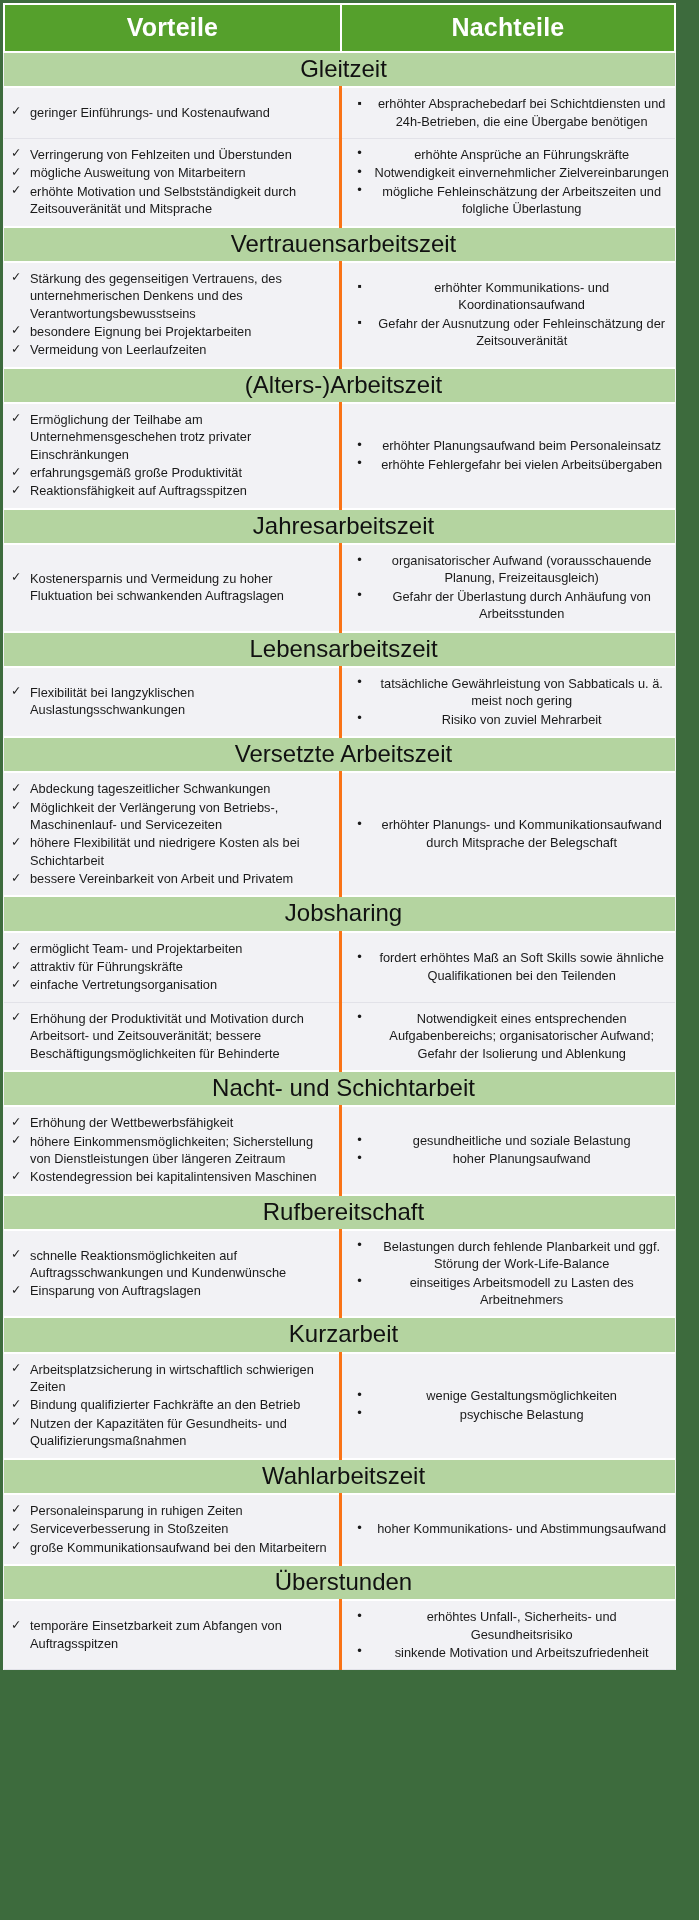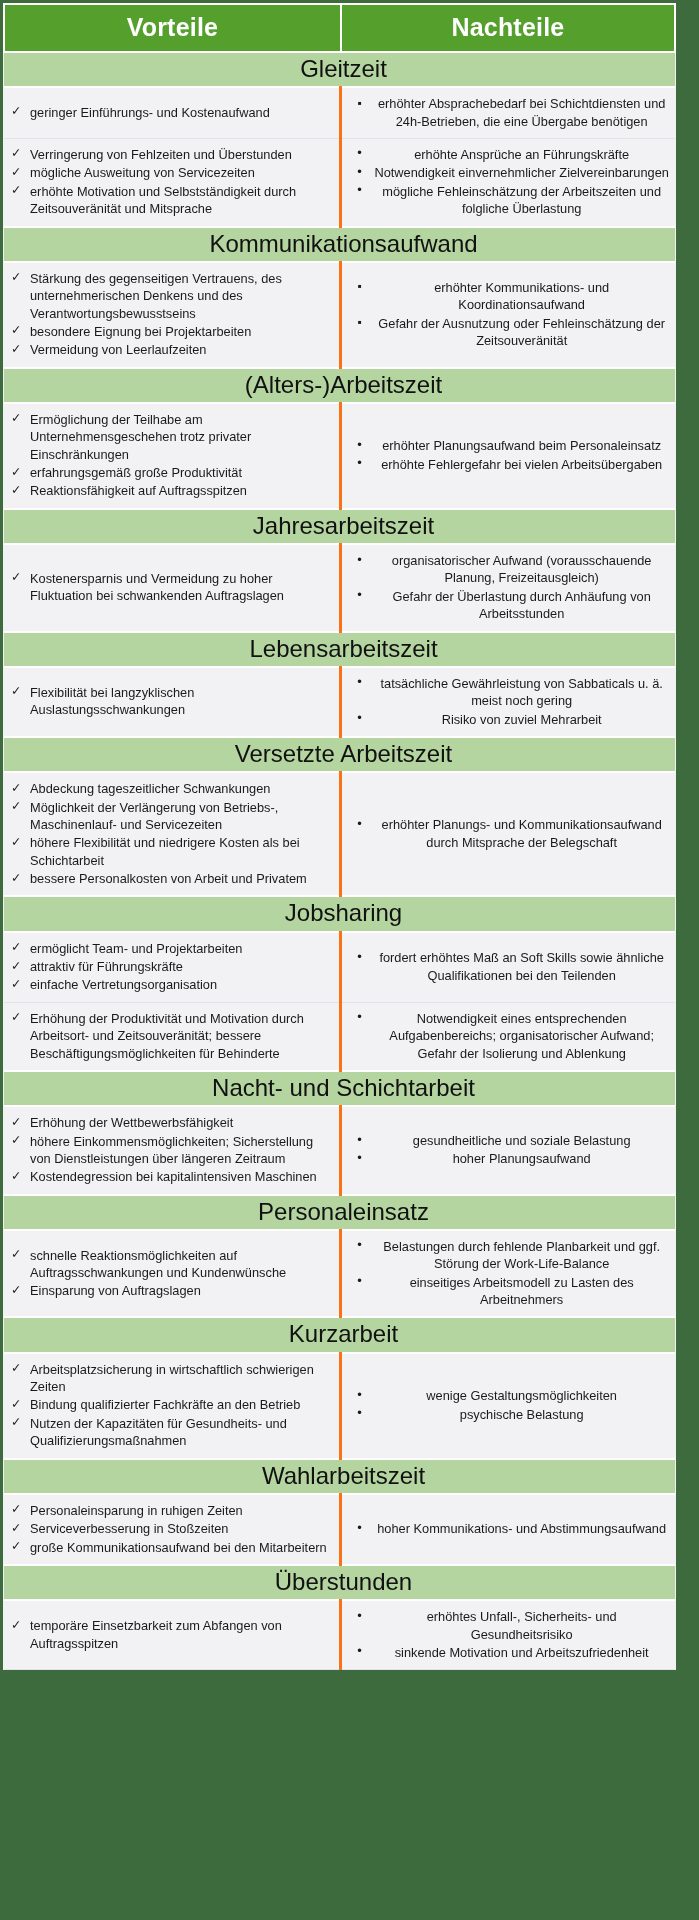--- a/index.html
+++ b/index.html
@@ -144,34 +144,34 @@
           <td class="con-cell">
             <ul class="items con-sq">
               <li>erhöhter Absprachebedarf bei Schichtdiensten und 24h-Betrieben, die eine Übergabe benötigen</li>
             </ul>
           </td>
         </tr>
         <tr class="content-row">
           <td>
             <ul class="items pro">
               <li>Verringerung von Fehlzeiten und Überstunden</li>
-              <li>mögliche Ausweitung von Servicezeiten</li>
+              <li>mögliche Ausweitung von Mitarbeitern</li>
               <li>erhöhte Motivation und Selbstständigkeit durch Zeitsouveränität und Mitsprache</li>
             </ul>
           </td>
           <td class="con-cell">
             <ul class="items con-dot">
               <li>erhöhte Ansprüche an Führungskräfte</li>
               <li>Notwendigkeit einvernehmlicher Zielvereinbarungen</li>
               <li>mögliche Fehleinschätzung der Arbeitszeiten und folgliche Überlastung</li>
             </ul>
           </td>
         </tr>
         <tr class="section-row">
-          <td colspan="2">Kommunikationsaufwand</td>
+          <td colspan="2">Vertrauensarbeitszeit</td>
         </tr>
         <tr class="content-row">
           <td>
             <ul class="items pro">
               <li>Stärkung des gegenseitigen Vertrauens, des unternehmerischen Denkens und des Verantwortungsbewusstseins</li>
               <li>besondere Eignung bei Projektarbeiten</li>
               <li>Vermeidung von Leerlaufzeiten</li>
             </ul>
           </td>
           <td class="con-cell">
@@ -233,21 +233,21 @@
         </tr>
         <tr class="section-row">
           <td colspan="2">Versetzte Arbeitszeit</td>
         </tr>
         <tr class="content-row">
           <td>
             <ul class="items pro">
               <li>Abdeckung tageszeitlicher Schwankungen</li>
               <li>Möglichkeit der Verlängerung von Betriebs-, Maschinenlauf- und Servicezeiten</li>
               <li>höhere Flexibilität und niedrigere Kosten als bei Schichtarbeit</li>
-              <li>bessere Personalkosten von Arbeit und Privatem</li>
+              <li>bessere Vereinbarkeit von Arbeit und Privatem</li>
             </ul>
           </td>
           <td class="con-cell">
             <ul class="items con-dot">
               <li>erhöhter Planungs- und Kommunikationsaufwand durch Mitsprache der Belegschaft</li>
             </ul>
           </td>
         </tr>
         <tr class="section-row">
           <td colspan="2">Jobsharing</td>
@@ -290,21 +290,21 @@
             </ul>
           </td>
           <td class="con-cell">
             <ul class="items con-dot">
               <li>gesundheitliche und soziale Belastung</li>
               <li>hoher Planungsaufwand</li>
             </ul>
           </td>
         </tr>
         <tr class="section-row">
-          <td colspan="2">Personaleinsatz</td>
+          <td colspan="2">Rufbereitschaft</td>
         </tr>
         <tr class="content-row">
           <td>
             <ul class="items pro">
               <li>schnelle Reaktionsmöglichkeiten auf Auftragsschwankungen und Kundenwünsche</li>
               <li>Einsparung von Auftragslagen</li>
             </ul>
           </td>
           <td class="con-cell">
             <ul class="items con-dot">

